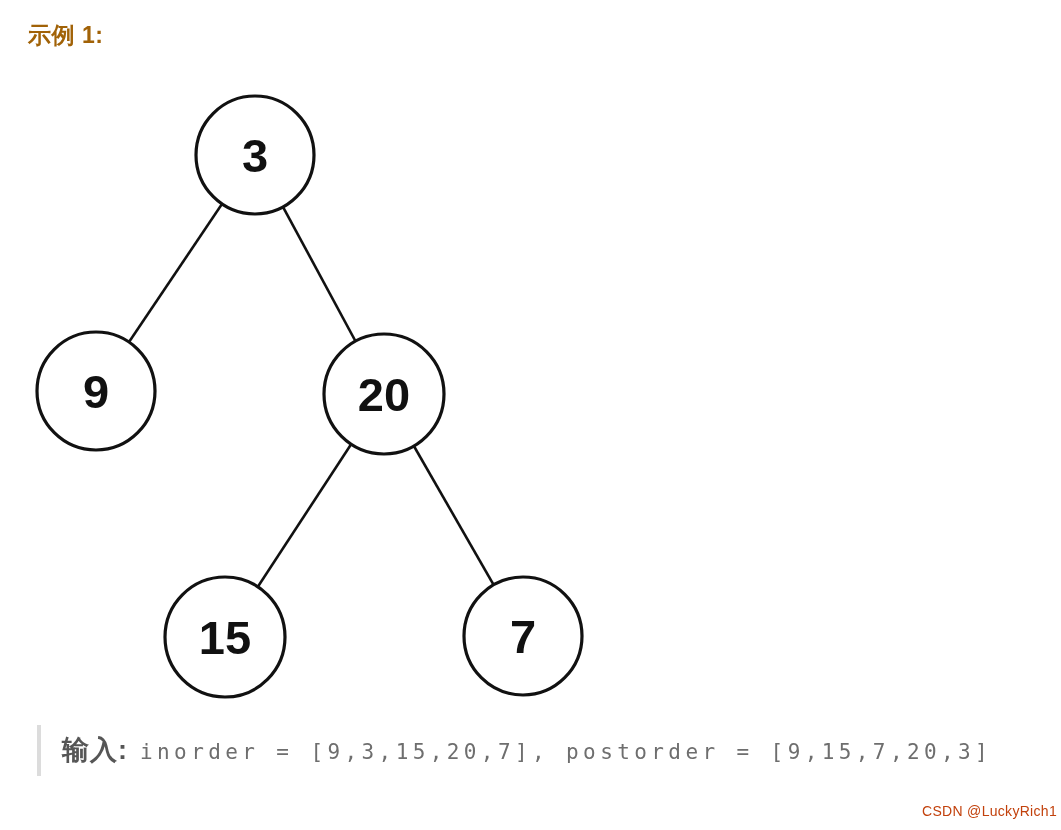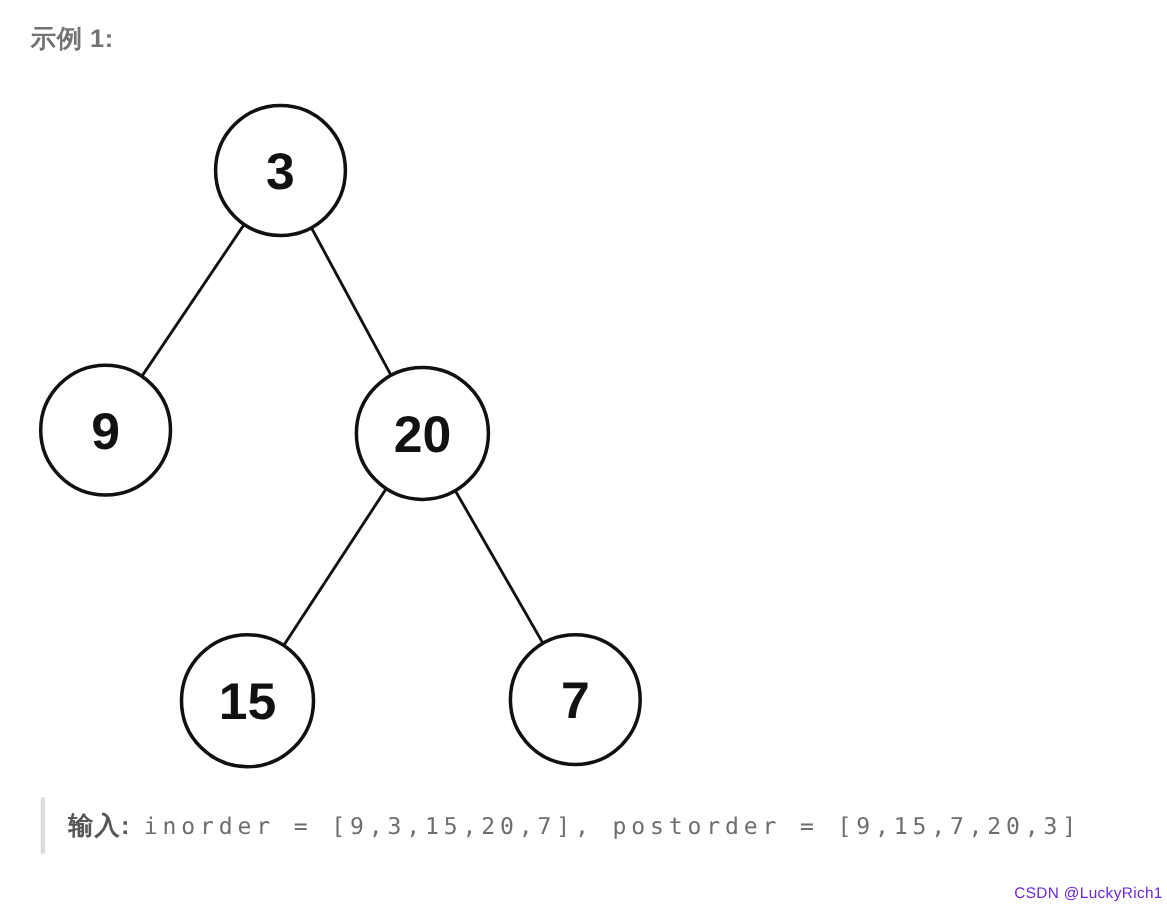--- a/index.html
+++ b/index.html
@@ -11,21 +11,21 @@
     background: #ffffff;
     overflow: hidden;
     font-family: "Liberation Sans", "DejaVu Sans", sans-serif;
   }
   .example-title {
     position: absolute;
     left: 28px;
     top: 20px;
     font-size: 23px;
     font-weight: 700;
-    color: #737373;
+    color: #a16207;
     letter-spacing: 0.5px;
   }
   .tree-svg {
     position: absolute;
     left: 0;
     top: 0;
     width: 1061px;
     height: 830px;
   }
   .tree-svg line {
@@ -56,32 +56,32 @@
     height: 42px;
     line-height: 42px;
     white-space: nowrap;
     font-family: "DejaVu Sans Mono", "Liberation Mono", monospace;
     font-size: 21px;
     letter-spacing: 4.4px;
     color: #6e6e6e;
   }
   .code-label {
     font-family: "Liberation Sans", "DejaVu Sans", sans-serif;
-    font-size: 23px;
+    font-size: 27px;
     font-weight: 700;
     letter-spacing: 1px;
     color: #565656;
     margin-right: 12px;
   }
   .watermark {
     position: absolute;
     right: 4px;
     top: 803px;
     font-size: 14px;
-    color: #6d28d9;
+    color: #c2410c;
     letter-spacing: 0.3px;
   }
 </style>
 </head>
 <body>
 
 <div class="page">
 
   <div class="example-title">示例 1:</div>
 

